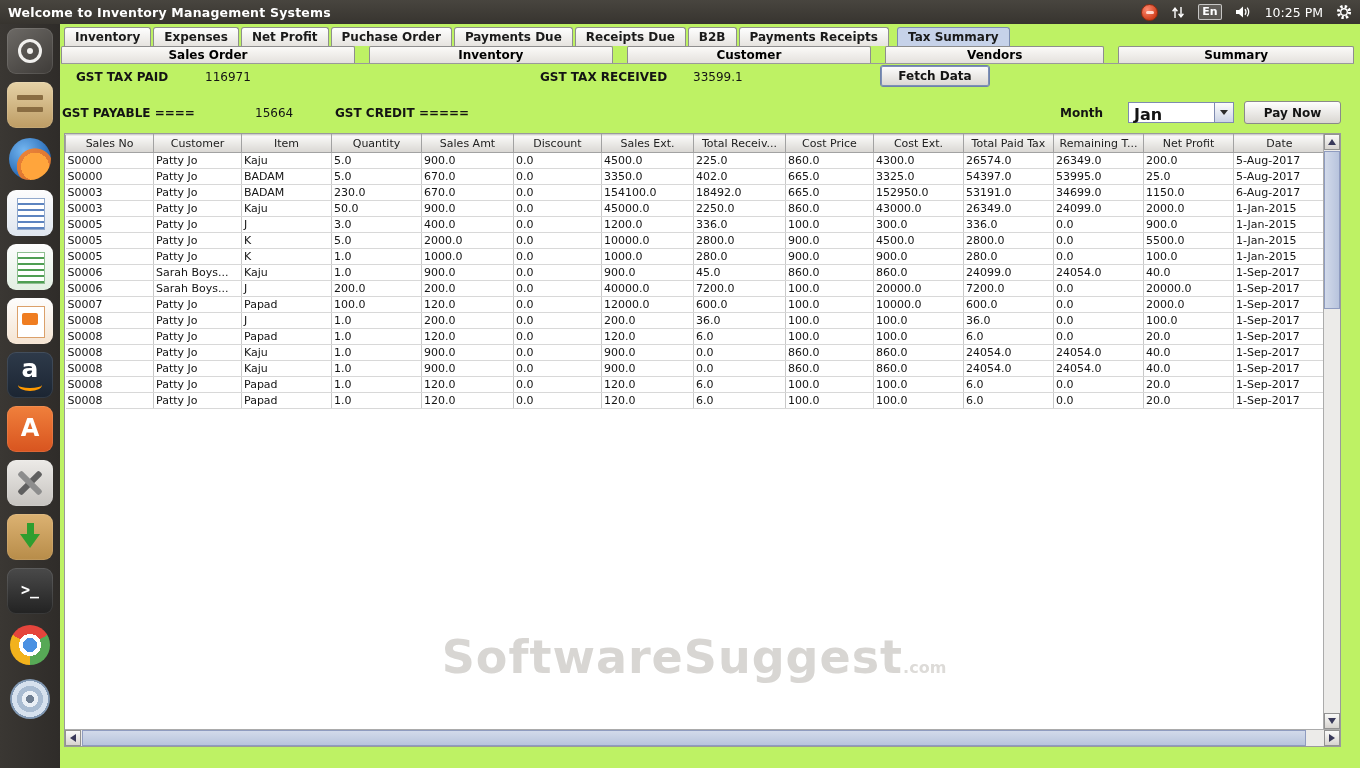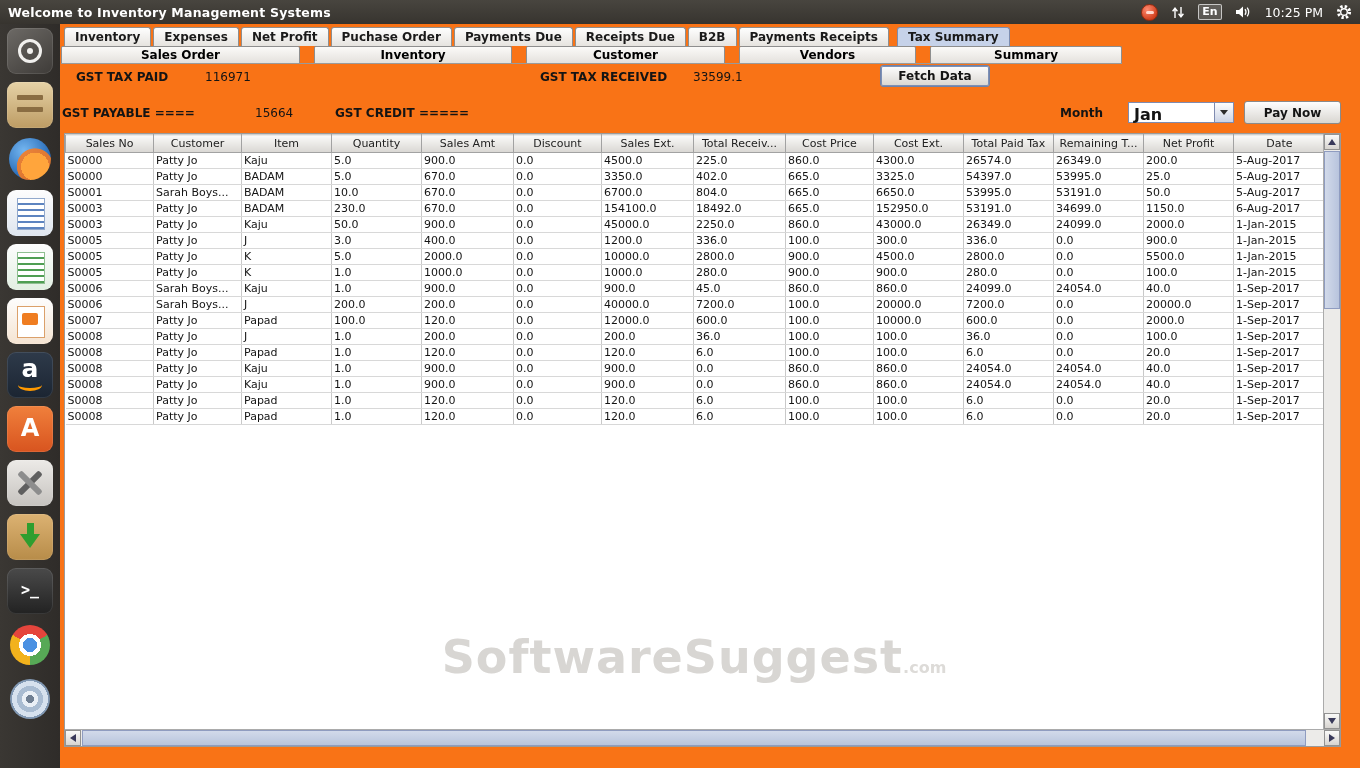--- a/index.html
+++ b/index.html
@@ -72,31 +72,31 @@
     color:#fff; font-size:15px; font-weight:bold; font-family:"DejaVu Sans Mono", monospace; }
   .li-chrome { background:transparent; box-shadow:none; }
   .li-chrome::before { content:""; position:absolute; left:3px; top:3px; width:40px; height:40px; border-radius:50%;
     background:radial-gradient(circle, #4a90e2 0 7px, #fff 7px 11px, transparent 11px),
                conic-gradient(from -60deg, #e5453c 0 120deg, #57a956 120deg 240deg, #f2b21c 240deg 360deg); }
   .li-dvd { background:transparent; box-shadow:none; }
   .li-dvd::before { content:""; position:absolute; left:3px; top:3px; width:40px; height:40px; border-radius:50%;
     background:radial-gradient(circle, #6f7f93 0 4px, #e9eff6 4px 8px, #a9bcd2 8px 13px, #d6e1ee 13px 18px, #8299b4 18px 20px); }
 
   
-  .main { position:absolute; left:60px; top:24px; width:1300px; height:744px; background:#f97316; z-index:10; }
+  .main { position:absolute; left:60px; top:24px; width:1300px; height:744px; background:#bef264; z-index:10; }
   .lbl { position:absolute; font-size:12px; font-weight:bold; color:#141414; line-height:16px; white-space:nowrap; }
   .val { position:absolute; font-size:12px; color:#141414; line-height:16px; white-space:nowrap; }
 
   .tabs1 { position:absolute; left:4px; top:3px; height:19px; display:flex; gap:2px; }
   .tab { border:1px solid #8e8e8e; border-bottom:none; background:linear-gradient(#fefefe,#e6e3df);
     padding:0 10px; font-weight:bold; font-size:12px; color:#1a1a1a; line-height:18px;
     border-radius:3px 3px 0 0; cursor:default; }
   .tab.selected { background:#c6d2e9; border-color:#7c8db0; margin-left:6px; }
 
-  .tabs2 { position:absolute; left:1px; top:22px; width:1061px; height:18px; display:flex; gap:14px;
+  .tabs2 { position:absolute; left:1px; top:22px; width:1293px; height:18px; display:flex; gap:14px;
     border-bottom:1px solid #9a9a9a; }
   .tab2 { text-align:center; border:1px solid #8e8e8e; border-bottom:none;
     background:linear-gradient(#fbfaf8,#e4e1dd); font-weight:bold; font-size:12px; line-height:16px;
     border-radius:2px 2px 0 0; }
   .tab2:nth-child(1){flex-grow:306;} .tab2:nth-child(2){flex-grow:254;} .tab2:nth-child(3){flex-grow:255;}
   .tab2:nth-child(4){flex-grow:233;} .tab2:nth-child(5){flex-grow:244;}
 
   .swing-btn { position:absolute; font-weight:bold; font-size:12px; color:#141414;
     background:linear-gradient(#fefefe,#d9d6d1); border:1px solid #8a8a8a; border-radius:3px;
     display:flex; align-items:center; justify-content:center; cursor:default; }
@@ -302,36 +302,20 @@
                 <td>3350.0</td>
                 <td>402.0</td>
                 <td>665.0</td>
                 <td>3325.0</td>
                 <td>54397.0</td>
                 <td>53995.0</td>
                 <td>25.0</td>
                 <td>5-Aug-2017</td>
               </tr>
               <tr>
-                <td>S0001</td>
-                <td>Sarah Boys...</td>
-                <td>BADAM</td>
-                <td>10.0</td>
-                <td>670.0</td>
-                <td>0.0</td>
-                <td>6700.0</td>
-                <td>804.0</td>
-                <td>665.0</td>
-                <td>6650.0</td>
-                <td>53995.0</td>
-                <td>53191.0</td>
-                <td>50.0</td>
-                <td>5-Aug-2017</td>
-              </tr>
-              <tr>
                 <td>S0003</td>
                 <td>Patty Jo</td>
                 <td>BADAM</td>
                 <td>230.0</td>
                 <td>670.0</td>
                 <td>0.0</td>
                 <td>154100.0</td>
                 <td>18492.0</td>
                 <td>665.0</td>
                 <td>152950.0</td>

